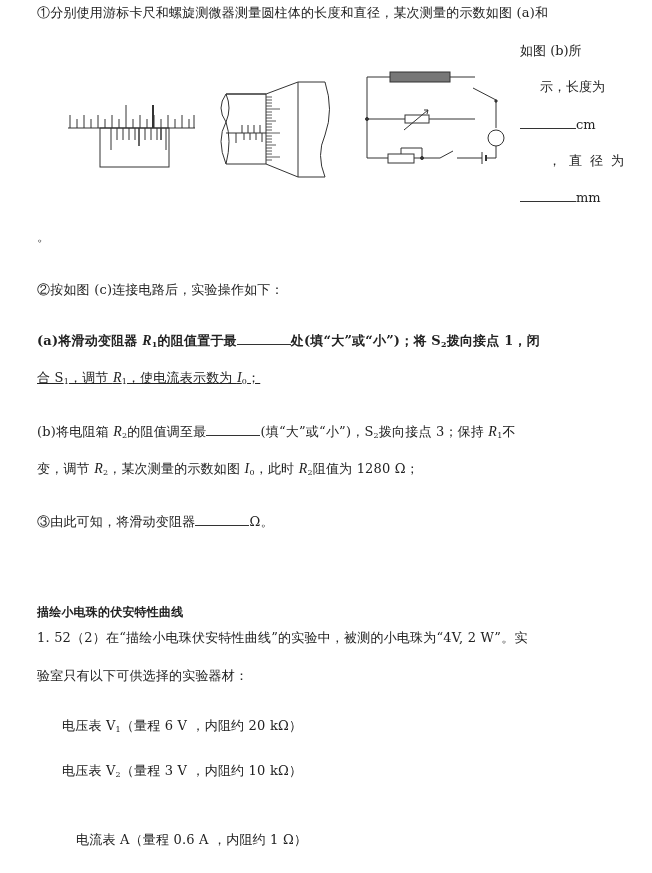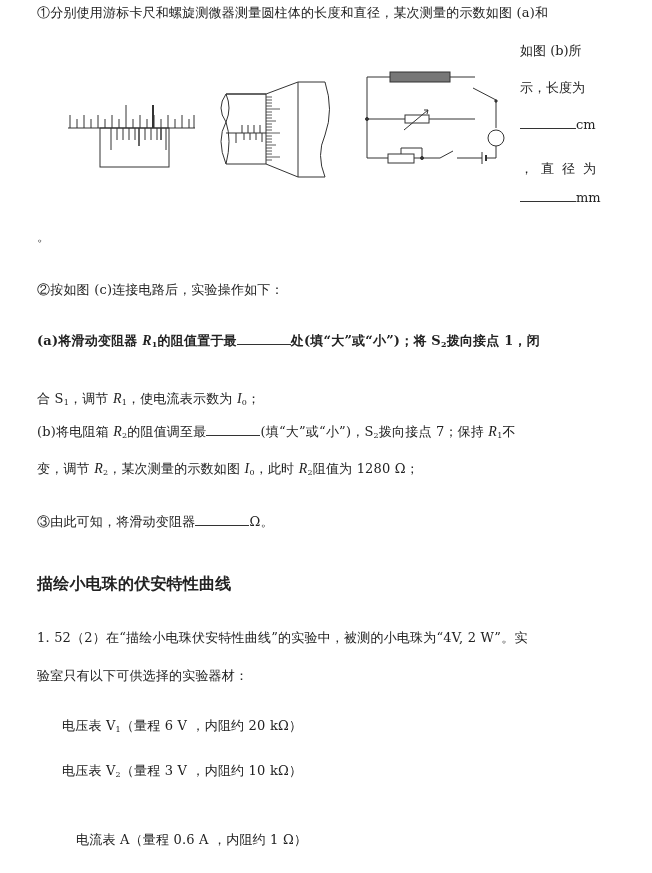--- a/index.html
+++ b/index.html
@@ -1,36 +1,36 @@
 <!DOCTYPE html>
 <html><head>
 <meta charset="utf-8">
 <style>
   html, body { margin:0; padding:0; background:#ffffff; }
   body { width:652px; height:873px; position:relative; overflow:hidden;
          font-family:"DejaVu Serif","Liberation Serif",serif; color:#222; font-size:13px; }
   .line { position:absolute; white-space:nowrap; font-size:13px; line-height:16px; letter-spacing:0.2px; }
-  .bold { font-family:"DejaVu Sans","Liberation Sans",sans-serif; font-weight:bold; font-size:16px; }
+  .bold { font-family:"DejaVu Sans","Liberation Sans",sans-serif; font-weight:bold; font-size:12px;margin-top:28px; }
   .blank { display:inline-block; border-bottom:1px solid #333; height:11px; vertical-align:baseline; }
   .it { font-style:italic; font-family:"Liberation Serif",serif; font-size:14px; }
   sub { font-size:8px; vertical-align:-2px; line-height:0; }
   .fig { position:absolute; }
   .side { position:absolute; white-space:nowrap; font-size:13px; line-height:16px; }
 </style>
 </head>
 <body>
 
 <div class="line" style="left:37px;top:5px;">①分别使用游标卡尺和螺旋测微器测量圆柱体的长度和直径，某次测量的示数如图 (a)和</div>
 
 <div class="side" style="left:520px;top:43px;">如图 (b)所</div>
-<div class="side" style="left:520px;top:80px;">示，长度为</div>
+<div class="side" style="left:540px;top:80px;font-family:Liberation Mono, monospace;">示，长度为</div>
 <div class="side" style="left:520px;top:117px;">
   <span class="blank" style="width:56px;"></span><span>cm</span>
 </div>
-<div class="side" style="left:520px;top:153px;letter-spacing:8px;margin-top:8px;">，直径为</div>
+<div class="side" style="left:548px;top:153px;letter-spacing:8px;">，直径为</div>
 <div class="side" style="left:520px;top:190px;">
   <span class="blank" style="width:56px;"></span><span>mm</span>
 </div>
 
 <svg class="fig" style="left:68px;top:95px;" width="130" height="75" viewBox="0 0 130 75">
   <g stroke="#333" stroke-width="1" fill="none">
     <line x1="0" y1="33" x2="127" y2="33"></line>
 
     <line x1="2" y1="33" x2="2" y2="20"></line>
     <line x1="9" y1="33" x2="9" y2="24"></line>
@@ -163,26 +163,26 @@
   </g>
 </svg>
 
 <div class="line" style="left:37px;top:229px;">。</div>
 
 <div class="line" style="left:37px;top:282px;">②按如图 (c)连接电路后，实验操作如下：</div>
 
 <div class="line" style="left:37px;top:333px;font-weight:bold;">
   <span>(a)将滑动变阻器 </span><span class="it">R</span><sub>1</sub><span>的阻值置于最</span><span class="blank" style="width:54px;"></span><span>处(填“大”或“小”)；将 S</span><sub>2</sub><span>拨向接点 1，闭</span>
 </div>
-<div class="line" style="left:37px;top:391px;">
+<div class="line" style="left:37px;top:370px;text-decoration:underline;">
   <span>合 S</span><sub>1</sub><span>，调节 </span><span class="it">R</span><sub>1</sub><span>，使电流表示数为 </span><span class="it">I</span><sub>0</sub><span>；</span>
 </div>
 
 <div class="line" style="left:37px;top:424px;">
-  <span>(b)将电阻箱 </span><span class="it">R</span><sub>2</sub><span>的阻值调至最</span><span class="blank" style="width:54px;"></span><span>(填“大”或“小”)，S</span><sub>2</sub><span>拨向接点 7；保持 </span><span class="it">R</span><sub>1</sub><span>不</span>
+  <span>(b)将电阻箱 </span><span class="it">R</span><sub>2</sub><span>的阻值调至最</span><span class="blank" style="width:54px;"></span><span>(填“大”或“小”)，S</span><sub>2</sub><span>拨向接点 3；保持 </span><span class="it">R</span><sub>1</sub><span>不</span>
 </div>
 <div class="line" style="left:37px;top:461px;">
   <span>变，调节 </span><span class="it">R</span><sub>2</sub><span>，某次测量的示数如图 </span><span class="it">I</span><sub>0</sub><span>，此时 </span><span class="it">R</span><sub>2</sub><span>阻值为 1280 Ω；</span>
 </div>
 
 <div class="line" style="left:37px;top:514px;">
   <span>③由此可知，将滑动变阻器</span><span class="blank" style="width:54px;"></span><span>Ω。</span>
 </div>
 
 <div class="line bold" style="left:37px;top:576px;">描绘小电珠的伏安特性曲线</div>

